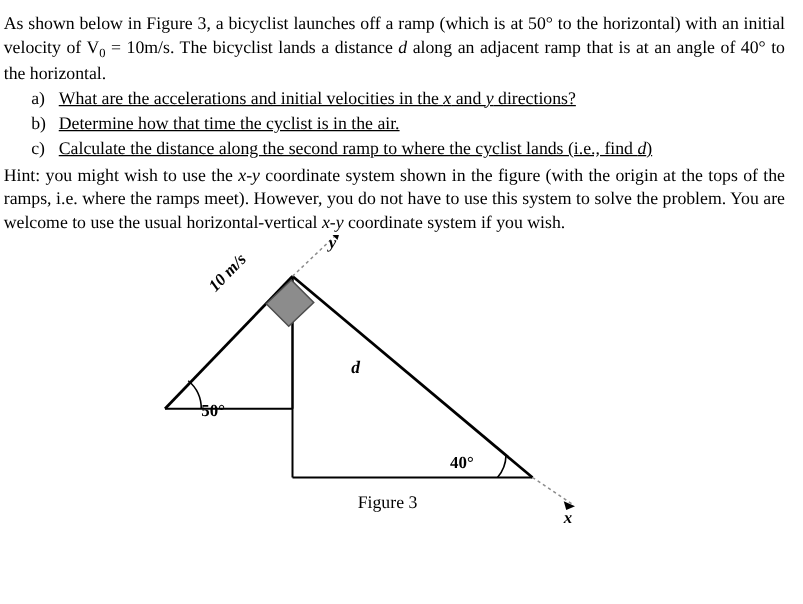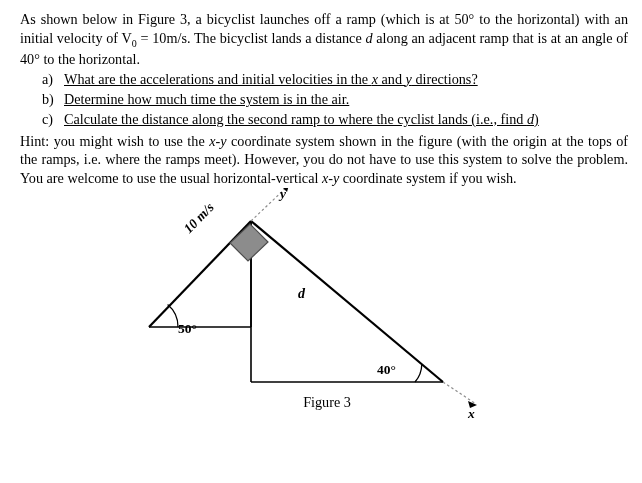--- a/index.html
+++ b/index.html
@@ -12,21 +12,21 @@
     background: #ffffff;
     font-family: "Liberation Serif", serif;
     color: #000000;
     overflow: hidden;
   }
   .page {
     position: relative;
     width: 642px;
     height: 483px;
     box-sizing: border-box;
-    padding: 10px 14px 0 20px;
+    padding: 10px 14px 0 3px;
   }
   .para {
     font-size: 14.2px;
     line-height: 1.32;
     text-align: justify;
     margin: 0 0 0 0;
   }
   .intro {
     margin-bottom: 2px;
   }
@@ -82,21 +82,21 @@
 
   <p class="para intro">As shown below in Figure 3, a bicyclist launches off a ramp (which is at 50° to the horizontal) with an initial velocity of V<span class="sub">0</span> = 10m/s. The bicyclist lands a distance <i>d</i> along an adjacent ramp that is at an angle of 40° to the horizontal.</p>
 
   <div class="list">
     <div class="list-item">
       <span class="list-marker">a)</span>
       <span class="list-text">What are the accelerations and initial velocities in the <i>x</i> and <i>y</i> directions?</span>
     </div>
     <div class="list-item">
       <span class="list-marker">b)</span>
-      <span class="list-text">Determine how much time the system is in the air.</span>
+      <span class="list-text">Determine how that time the cyclist is in the air.</span>
     </div>
     <div class="list-item">
       <span class="list-marker">c)</span>
       <span class="list-text">Calculate the distance along the second ramp to where the cyclist lands (i.e., find <i>d</i>)</span>
     </div>
   </div>
 
   <p class="para hint">Hint: you might wish to use the <i>x-y</i> coordinate system shown in the figure (with the origin at the tops of the ramps, i.e. where the ramps meet). However, you do not have to use this system to solve the problem. You are welcome to use the usual horizontal-vertical <i>x-y</i> coordinate system if you wish.</p>
 
   <div class="figwrap">

